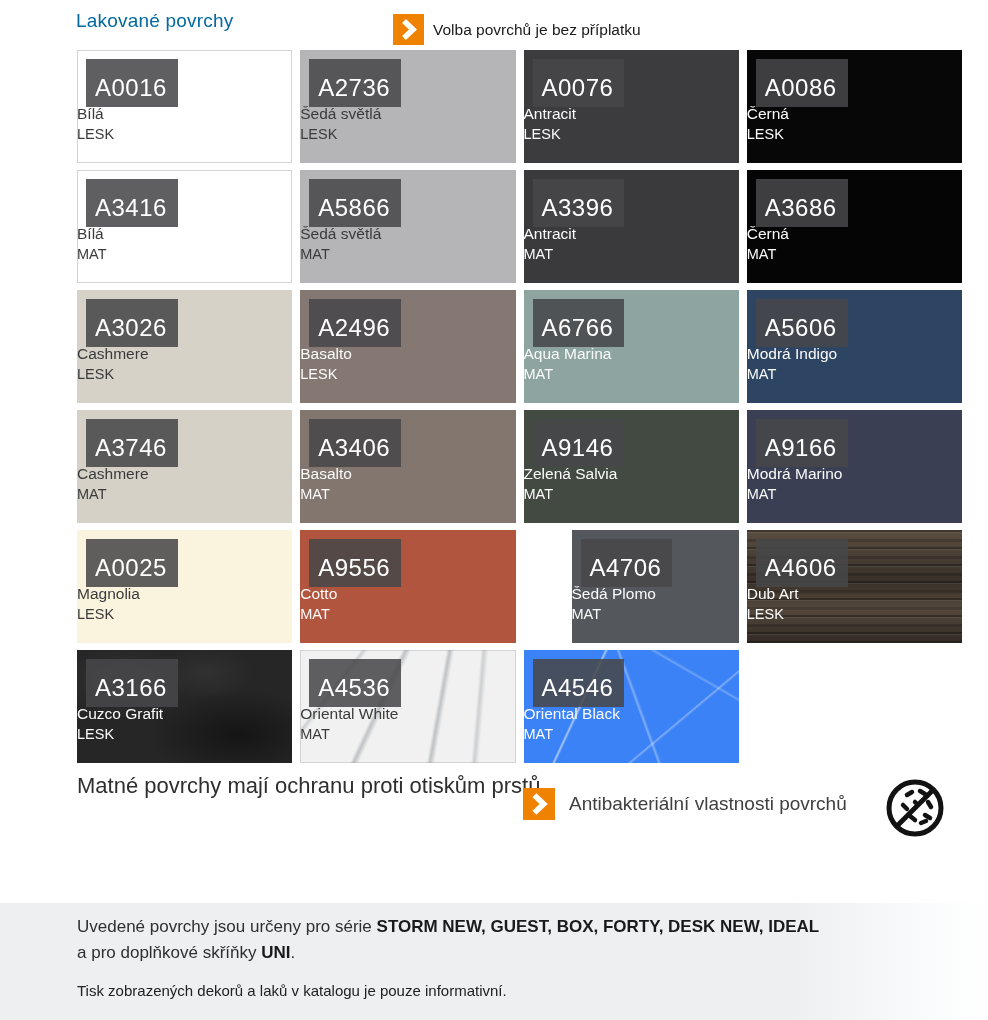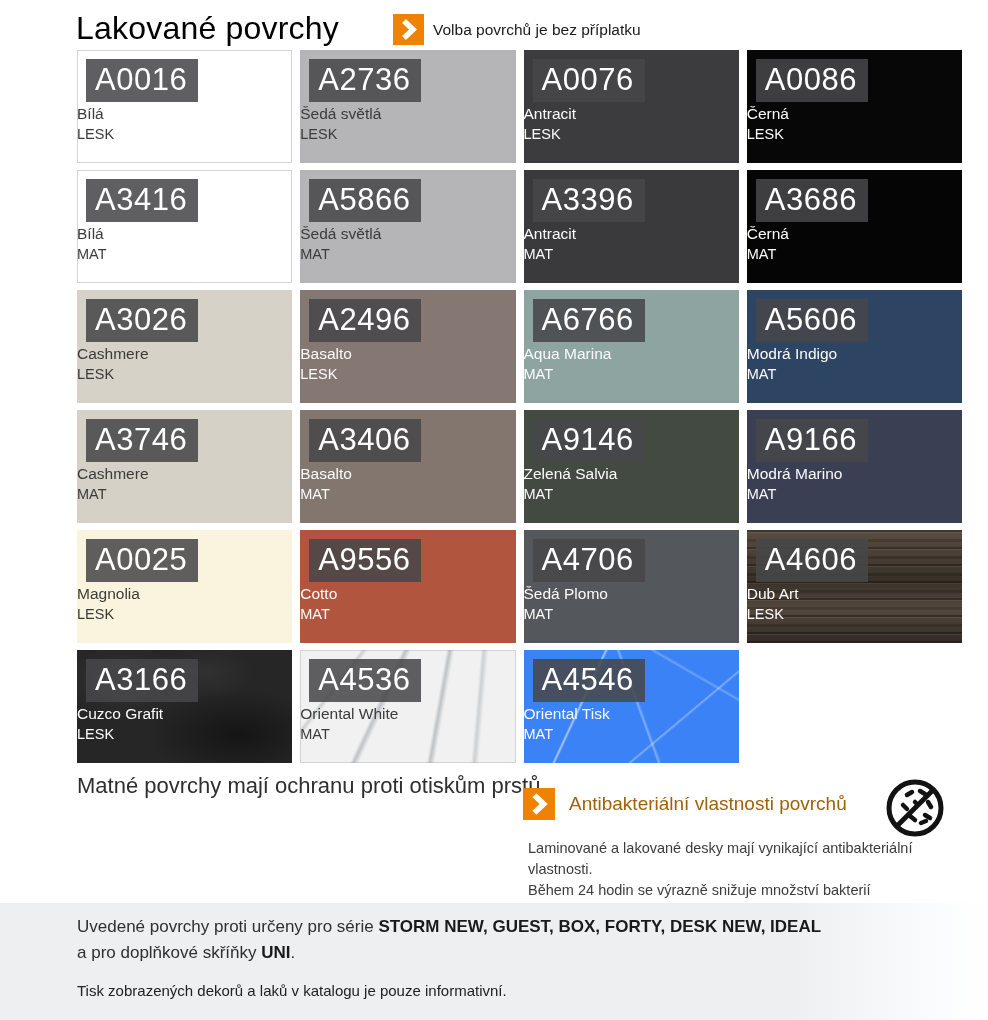--- a/index.html
+++ b/index.html
@@ -1,35 +1,35 @@
 <!DOCTYPE html>
 <html style="--badge: rgba(71,71,73,0.87); --footer: #EDEFF1;"><head>
 <meta charset="utf-8">
 <style>
   html,body{margin:0;padding:0;background:#fff;}
   .page{
     position:relative;width:988px;height:1020px;background:#fff;overflow:hidden;
     font-family:"Liberation Sans",sans-serif;color:#3b3b3b;
   }
   
-  .title{position:absolute;left:76px;top:10px;font-size:32px;font-weight:400;color:#000000;letter-spacing:.2px;}
+  .title{position:absolute;left:76px;top:10px;font-size:19px;font-weight:400;color:#0369a1;letter-spacing:.2px;}
   .header-note{position:absolute;left:393px;top:14px;display:flex;align-items:center;gap:9px;}
   .arrow-box{width:31px;height:31px;display:block;}
   .header-note-text{font-size:15.5px;color:#1a1a1a;}
   
   .grid{
     position:absolute;left:77px;top:50px;width:885px;
     display:grid;grid-template-columns:repeat(4,1fr);column-gap:8px;row-gap:7px;
   }
   .swatch{position:relative;height:113px;overflow:hidden;}
   .swatch.bordered{box-shadow:inset 0 0 0 1px #d4d4d4;}
   .swatch .code{
     position:absolute;left:9px;top:9px;z-index:3;
     background:var(--badge,rgba(71,71,73,.87));color:#fff;
-    font-size:31px;line-height:1;padding:5px 11px 7px 9px;letter-spacing:.5px;
+    font-size:24px;line-height:1;padding:17px 11px 7px 9px;letter-spacing:.5px;
   }
   .labels{position:absolute;left:0;right:0;top:54px;z-index:3;text-align:left;line-height:20px;}
   .name{font-size:15.5px;}
   .finish{font-size:14.5px;}
   .text-dark .labels{color:#3b3b3b;}
   .text-light .labels{color:#fbfbfb;}
   
   .swatch::before{content:"";position:absolute;inset:0;z-index:1;pointer-events:none;}
   .tex-wood::before{
     background:
@@ -54,21 +54,21 @@
       linear-gradient(115deg, rgba(0,0,0,0) 30%, rgba(255,255,255,.55) 30.7%, rgba(0,0,0,0) 31.6%),
       linear-gradient(70deg, rgba(0,0,0,0) 52%, rgba(255,255,255,.35) 52.7%, rgba(0,0,0,0) 53.8%),
       linear-gradient(140deg, rgba(0,0,0,0) 68%, rgba(255,255,255,.35) 68.6%, rgba(0,0,0,0) 69.6%),
       linear-gradient(30deg, rgba(0,0,0,0) 78%, rgba(255,255,255,.25) 78.8%, rgba(0,0,0,0) 80%);
   }
   
   .fingerprint-note{position:absolute;left:77px;top:773px;font-size:22px;color:#2e2e2e;}
   
   .ab-head{position:absolute;left:523px;top:788px;display:flex;align-items:center;gap:14px;}
   .ab-head .arrow-box{width:32px;height:32px;}
-  .ab-heading{font-size:19px;color:#a16207;}
+  .ab-heading{font-size:19px;color:#404040;}
   .no-bact{position:absolute;left:884px;top:777px;}
   .ab-text{position:absolute;left:528px;top:838px;width:450px;font-size:14.5px;line-height:21px;color:#3c3c3c;}
   .ab-text span{display:block;}
   
   .footer{
     position:absolute;left:0;top:903px;width:988px;height:117px;
     background:linear-gradient(to right,var(--footer,#edeff1) 0,var(--footer,#edeff1) 80%,#fafbfc 94%,#fff 100%);
   }
   .footer-line1{position:absolute;left:77px;top:14px;font-size:17px;color:#2f2f2f;}
   .footer-line2{position:absolute;left:77px;top:40px;font-size:17px;color:#2f2f2f;}
@@ -228,21 +228,21 @@
     </div>
 
     <div class="swatch text-light" style="background-color: rgb(177, 85, 63);">
       <span class="code">A9556</span>
       <div class="labels">
         <div class="name">Cotto</div>
         <div class="finish">MAT</div>
       </div>
     </div>
 
-    <div class="swatch text-light" style="background-color: rgb(84, 88, 92);">
+    <div class="swatch text-light" style="background-color: rgb(84, 88, 92); margin-left: 48px;">
       <span class="code">A4706</span>
       <div class="labels">
         <div class="name">Šedá Plomo</div>
         <div class="finish">MAT</div>
       </div>
     </div>
 
     <div class="swatch text-light tex-wood" style="background-color: rgb(75, 64, 54);">
       <span class="code">A4606</span>
       <div class="labels">
@@ -263,21 +263,21 @@
       <span class="code">A4536</span>
       <div class="labels">
         <div class="name">Oriental White</div>
         <div class="finish">MAT</div>
       </div>
     </div>
 
     <div class="swatch text-light tex-marble-black" style="background-color: #3b82f6;">
       <span class="code">A4546</span>
       <div class="labels">
-        <div class="name">Oriental Tisk</div>
+        <div class="name">Oriental Black</div>
         <div class="finish">MAT</div>
       </div>
     </div>
   </div>
 
   <div class="fingerprint-note">Matné povrchy mají ochranu proti otiskům prstů.</div>
 
   <div class="ab-head">
     <svg class="arrow-box" viewBox="0 0 31 31">
       <rect x="0" y="0" width="31" height="31" class="accent-rect" fill="#EF8200"></rect>
@@ -294,25 +294,20 @@
       <line x1="36" y1="14" x2="41" y2="17"></line>
       <line x1="44" y1="25" x2="47" y2="30"></line>
       <line x1="41" y1="38" x2="46" y2="41"></line>
       <line x1="19" y1="28" x2="23" y2="32"></line>
       <line x1="26" y1="39" x2="31" y2="43"></line>
       <line x1="37" y1="46" x2="42" y2="44"></line>
       <line x1="31" y1="25" x2="33" y2="27"></line>
     </g>
   </svg>
 
-  <div class="ab-text">
-    <span>Laminované a lakované desky mají vynikající antibakteriální vlastnosti.</span>
-    <span>Během 24 hodin se výrazně snižuje množství bakterií</span>
-    <span>a choroboplodných zárodků na povrchu nábytku.</span>
-  </div>
 
   <div class="footer">
-    <div class="footer-line1"><span>Uvedené povrchy proti určeny pro série </span><b>STORM NEW, GUEST, BOX, FORTY, DESK NEW, IDEAL</b></div>
+    <div class="footer-line1"><span>Uvedené povrchy jsou určeny pro série </span><b>STORM NEW, GUEST, BOX, FORTY, DESK NEW, IDEAL</b></div>
     <div class="footer-line2"><span>a pro doplňkové skříňky </span><b>UNI</b><span>.</span></div>
     <div class="footer-note">Tisk zobrazených dekorů a laků v katalogu je pouze informativní.</div>
   </div>
 
 </div>
 
 </body></html>

